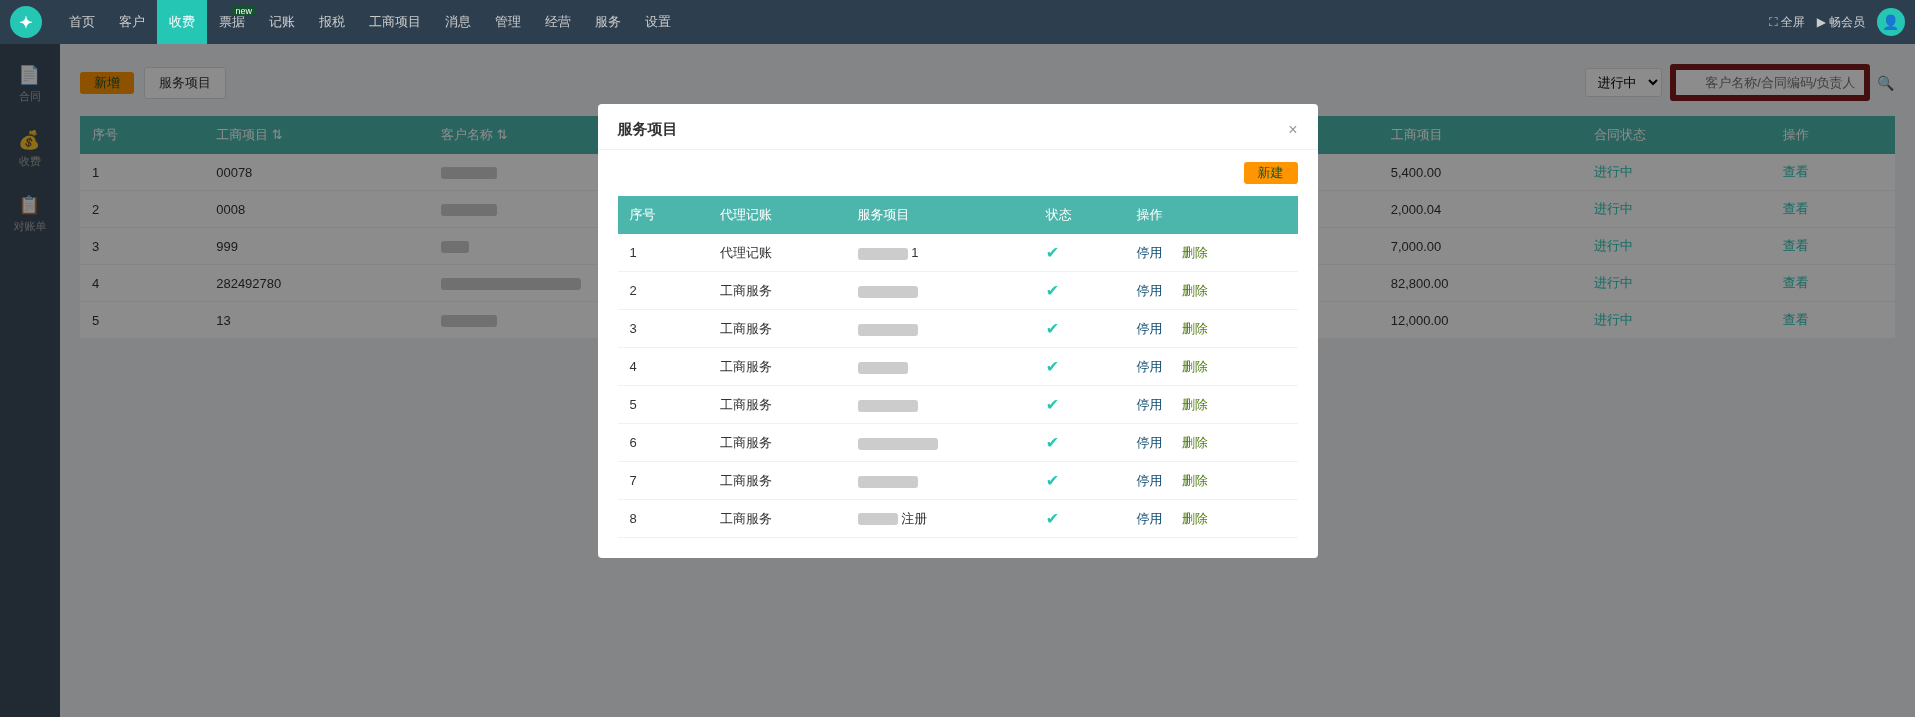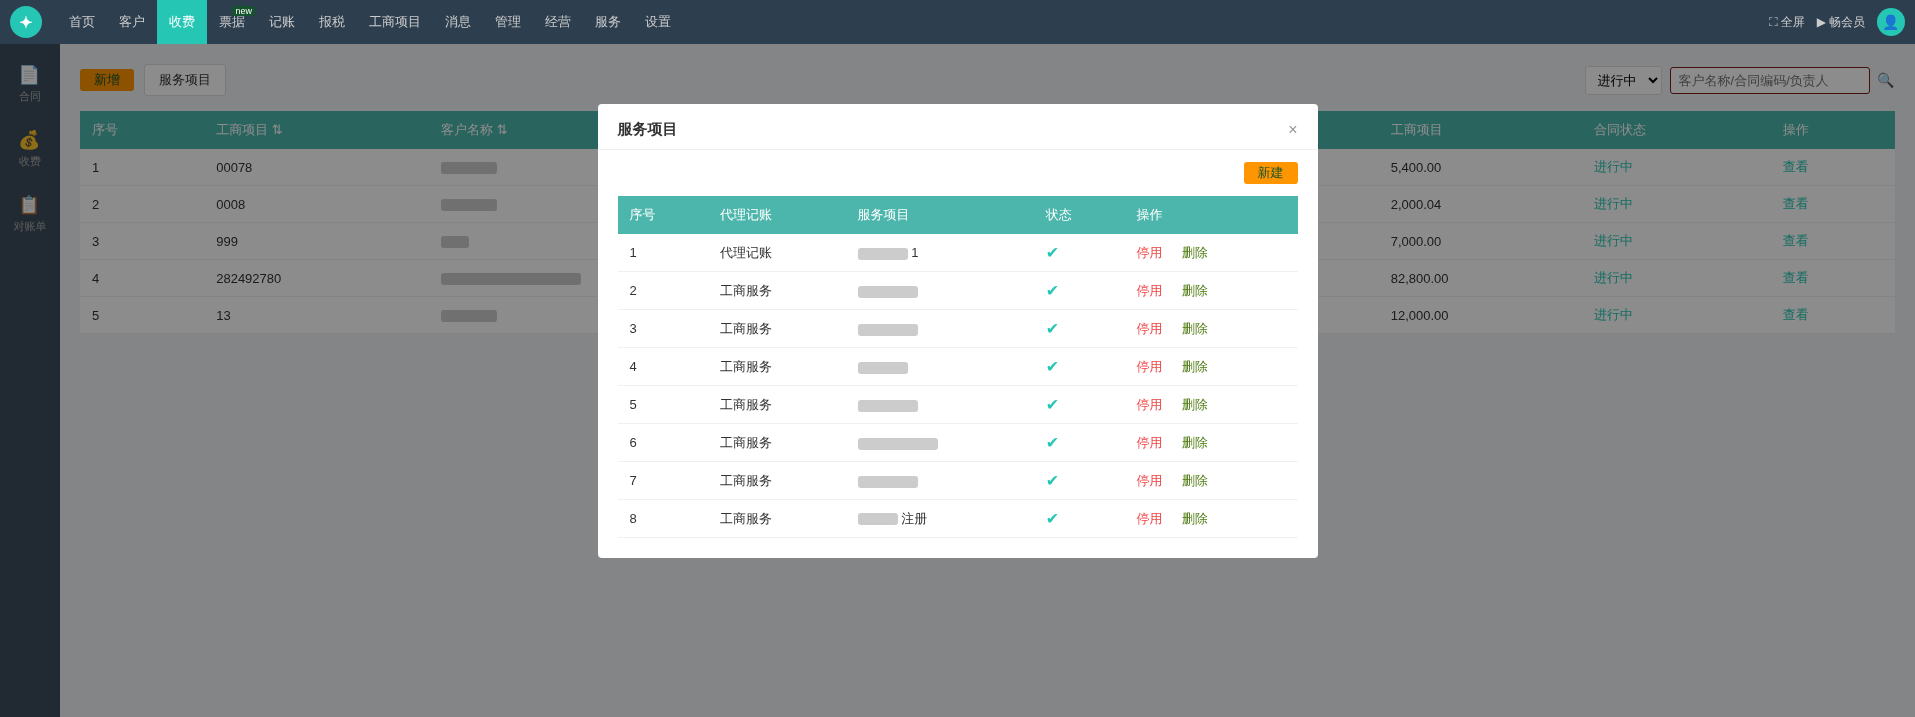--- a/index.html
+++ b/index.html
@@ -127,25 +127,26 @@
       display: flex; align-items: center; gap: 8px;
     }
     .status-select {
       border: 1px solid #ddd;
       padding: 5px 8px;
       border-radius: 3px;
       font-size: 13px;
       background: white;
     }
     .search-input {
-      border: 1px solid #7f1d1d;
+      border: 6px solid #7f1d1d;
       padding: 5px 8px;
       border-radius: 3px;
       font-size: 13px;
       width: 200px;
+      text-align: right;
     }
     .search-btn {
       background: none; border: none; cursor: pointer; font-size: 14px; color: #666;
     }
 
     
     .data-table {
       width: 100%;
       border-collapse: collapse;
       background: white;
@@ -225,21 +226,21 @@
       text-align: left;
       font-weight: normal;
       font-size: 13px;
     }
     .modal-table td {
       padding: 9px 12px;
       border-bottom: 1px solid #f0f0f0;
       font-size: 13px;
     }
     .status-check { color: #26c6b5; font-size: 16px; }
-    .action-stop { color: #ef4444; cursor: pointer; margin-right: 16px; }
+    .action-stop { color: #0c4a6e; cursor: pointer; margin-right: 16px; }
     .action-delete { color: #4d7c0f; cursor: pointer; }
   </style>
 </head>
 <body>
 
 <nav class="top-nav">
   <div class="logo">
     <span>✦</span>
   </div>
   <div class="nav-item">

